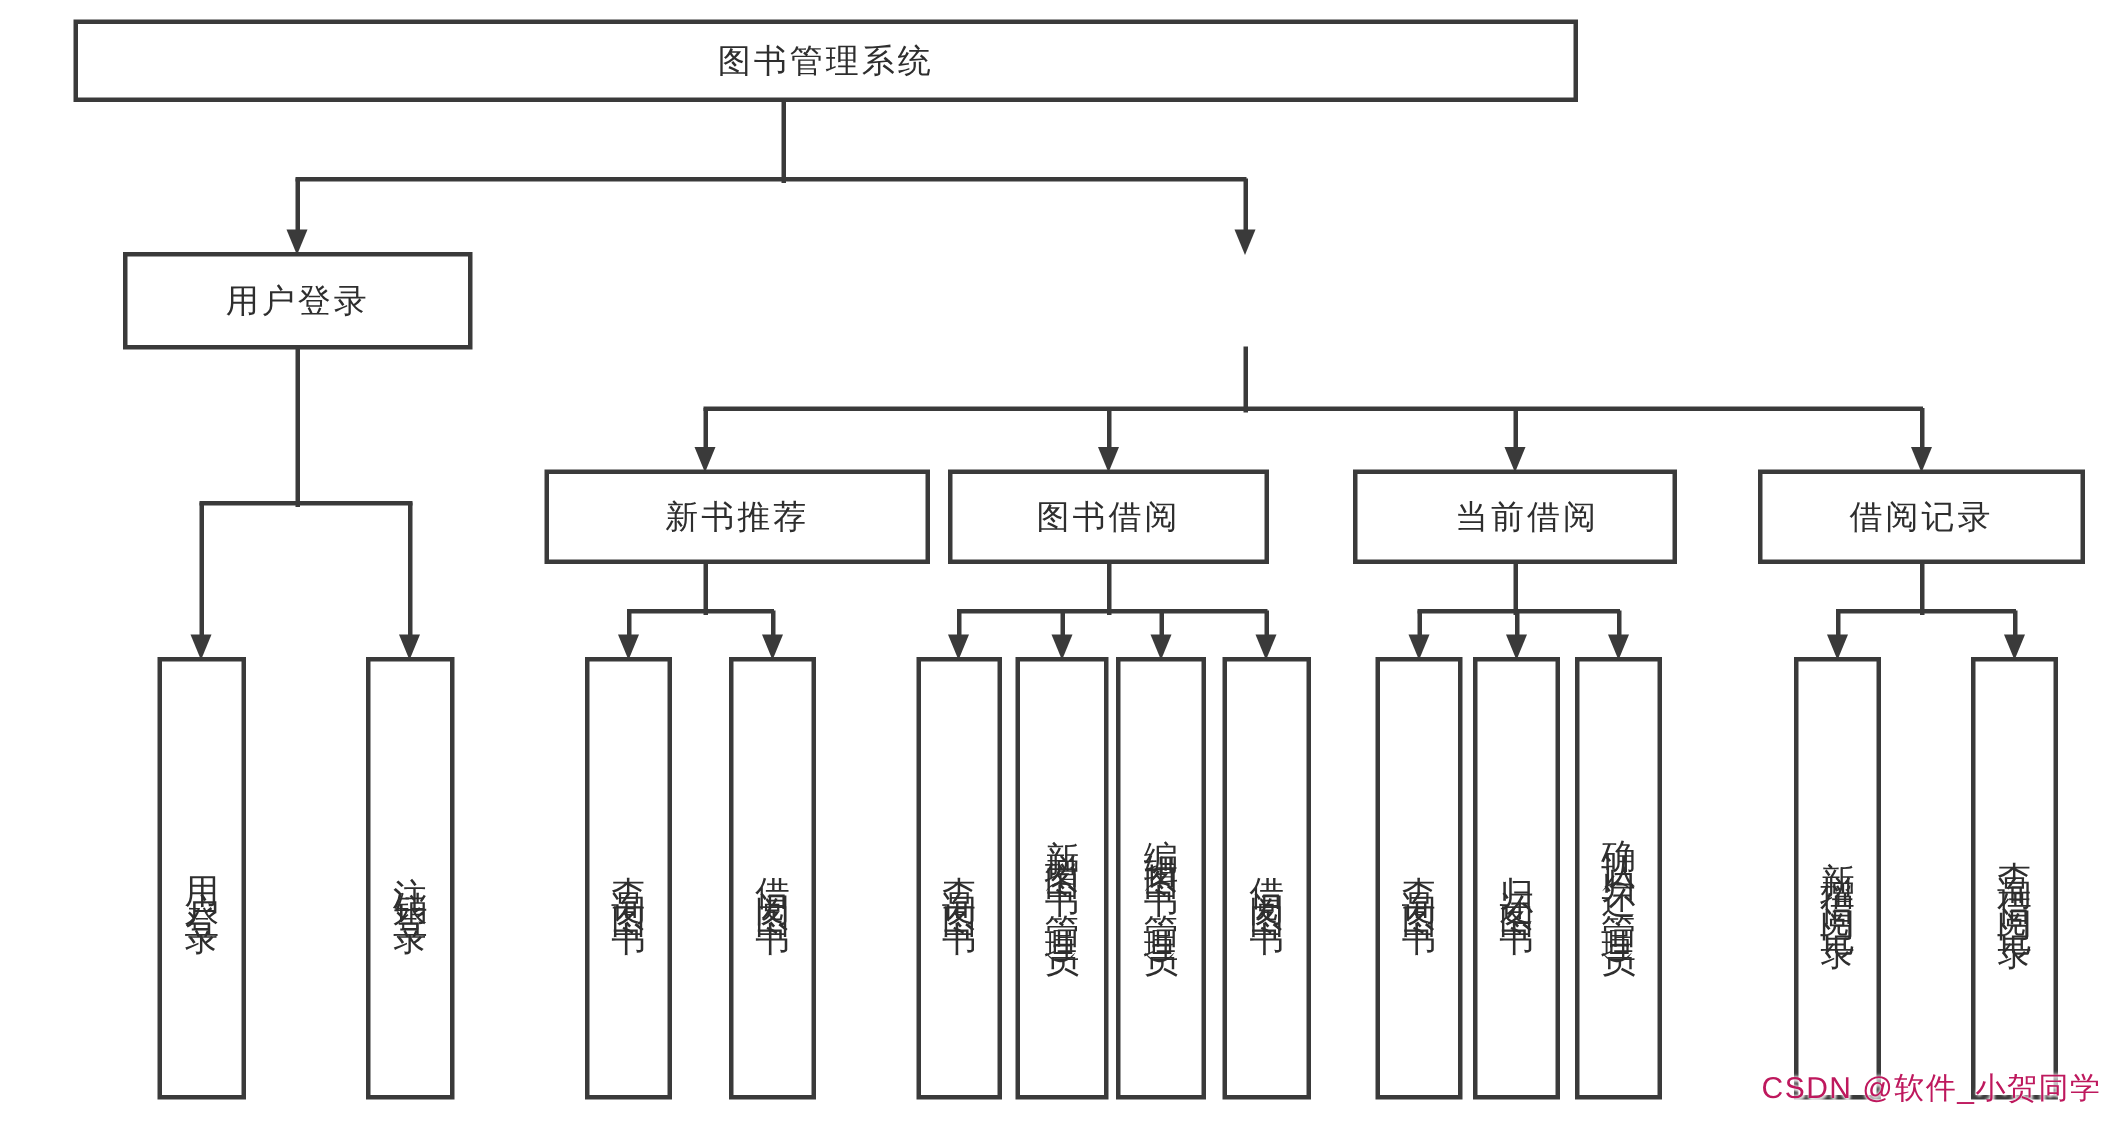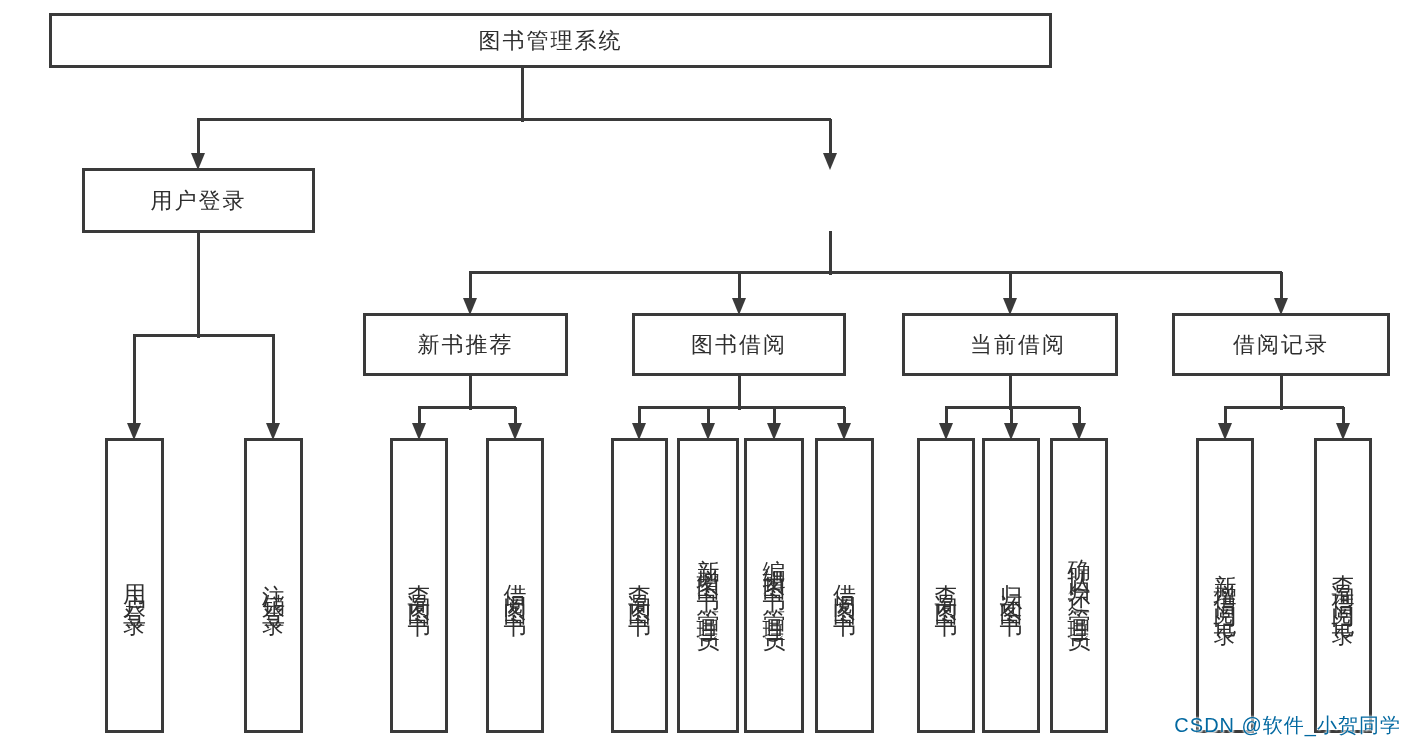--- a/index.html
+++ b/index.html
@@ -43,38 +43,38 @@
     border-left:7px solid transparent;
     border-right:7px solid transparent;
     border-top:17px solid #3a3a3a;
   }
   .watermark{
     position:absolute;
     top:712px;
     right:4px;
     font-size:20px;
     letter-spacing:1px;
-    color:#0369a1;
+    color:#be185d;
     text-shadow:0 0 3px #ffffff,0 0 2px #ffffff,1px 1px 2px #ffffff;
     z-index:20;
     white-space:nowrap;
   }
 </style>
 </head>
 <body>
 
 <div id="stage">
   <div class="watermark">CSDN @软件_小贺同学</div>
 <div class="node h" style="left: 21px; top: 13px; width: 1003px; height: 55px; margin-left: 28px;">
       <span>图书管理系统</span>
     </div>
     <div class="node h" style="left: 82px; top: 168px; width: 233px; height: 65px;">
       <span>用户登录</span>
     </div>
-    <div class="node h" style="left: 363px; top: 313px; width: 205px; height: 63px;">
+    <div class="node h" style="left: 363px; top: 313px; width: 257px; height: 63px;">
       <span>新书推荐</span>
     </div>
     <div class="node h" style="left: 632px; top: 313px; width: 214px; height: 63px;">
       <span>图书借阅</span>
     </div>
     <div class="node h" style="left: 902px; top: 313px; width: 216px; height: 63px; padding-left: 16px;">
       <span>当前借阅</span>
     </div>
     <div class="node h" style="left: 1172px; top: 313px; width: 218px; height: 63px;">
       <span>借阅记录</span>

